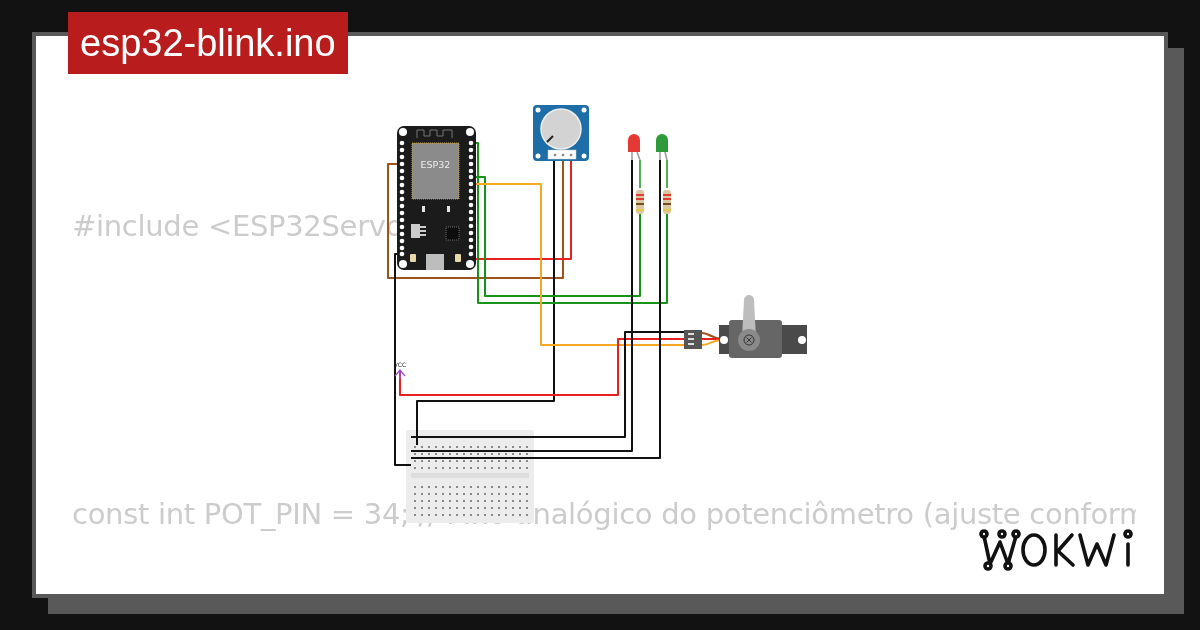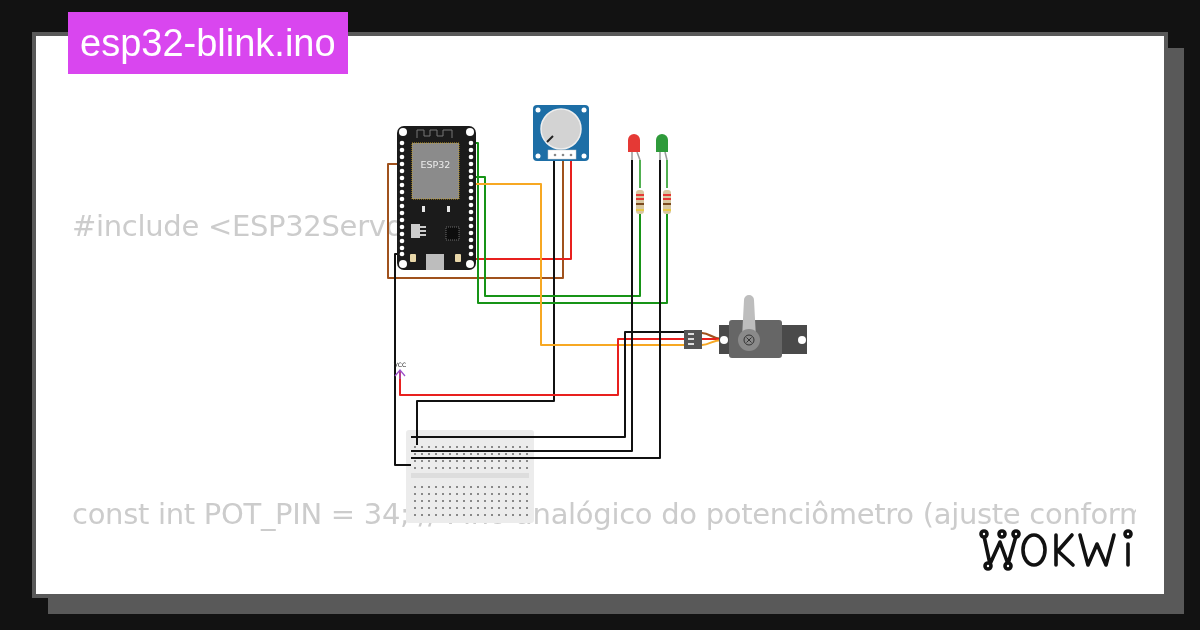--- a/index.html
+++ b/index.html
@@ -22,21 +22,21 @@
     position: absolute; left: 36px; top: 70px;
     width: 1064px; overflow: hidden;
     font-family: "DejaVu Sans", sans-serif;
     font-size: 29px; line-height: 48px; color: #cccccc;
     white-space: pre; letter-spacing: -0.3px;
   }
   .code div { height: 48px; overflow: hidden; }
   .title-tag {
     position: absolute; left: 68px; top: 12px;
     height: 62px; padding: 0 12px;
-    background: #d946ef; color: #ffffff;
+    background: #b91c1c; color: #ffffff;
     font-family: "Liberation Sans", sans-serif;
     font-size: 38px; line-height: 62px;
     z-index: 5;
   }
   .diagram {
     position: absolute; left: 0; top: 0; width: 1200px; height: 630px;
     z-index: 3;
   }
   .logo {
     position: absolute; left: 976px; top: 526px;

